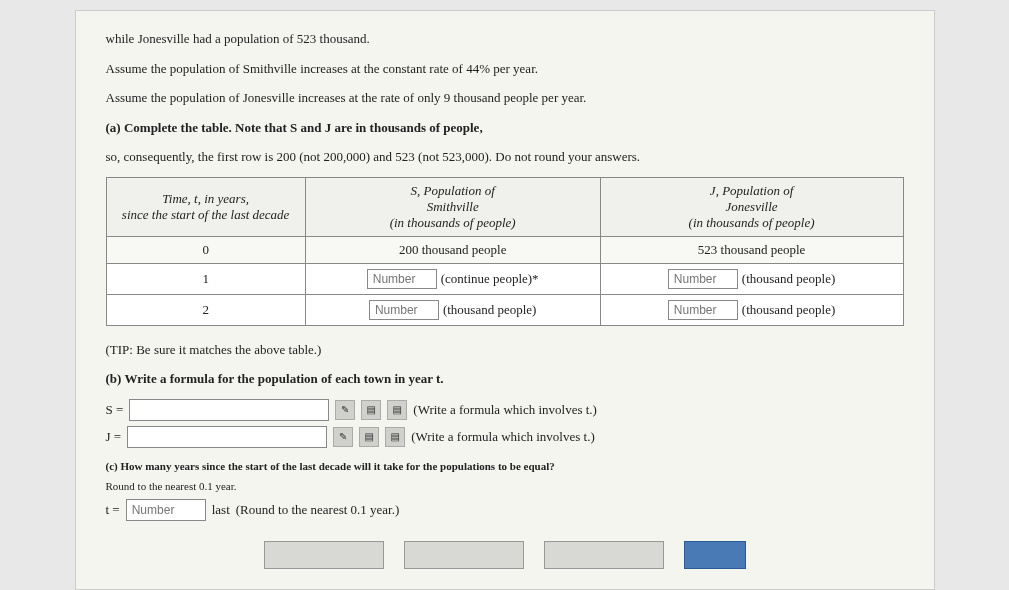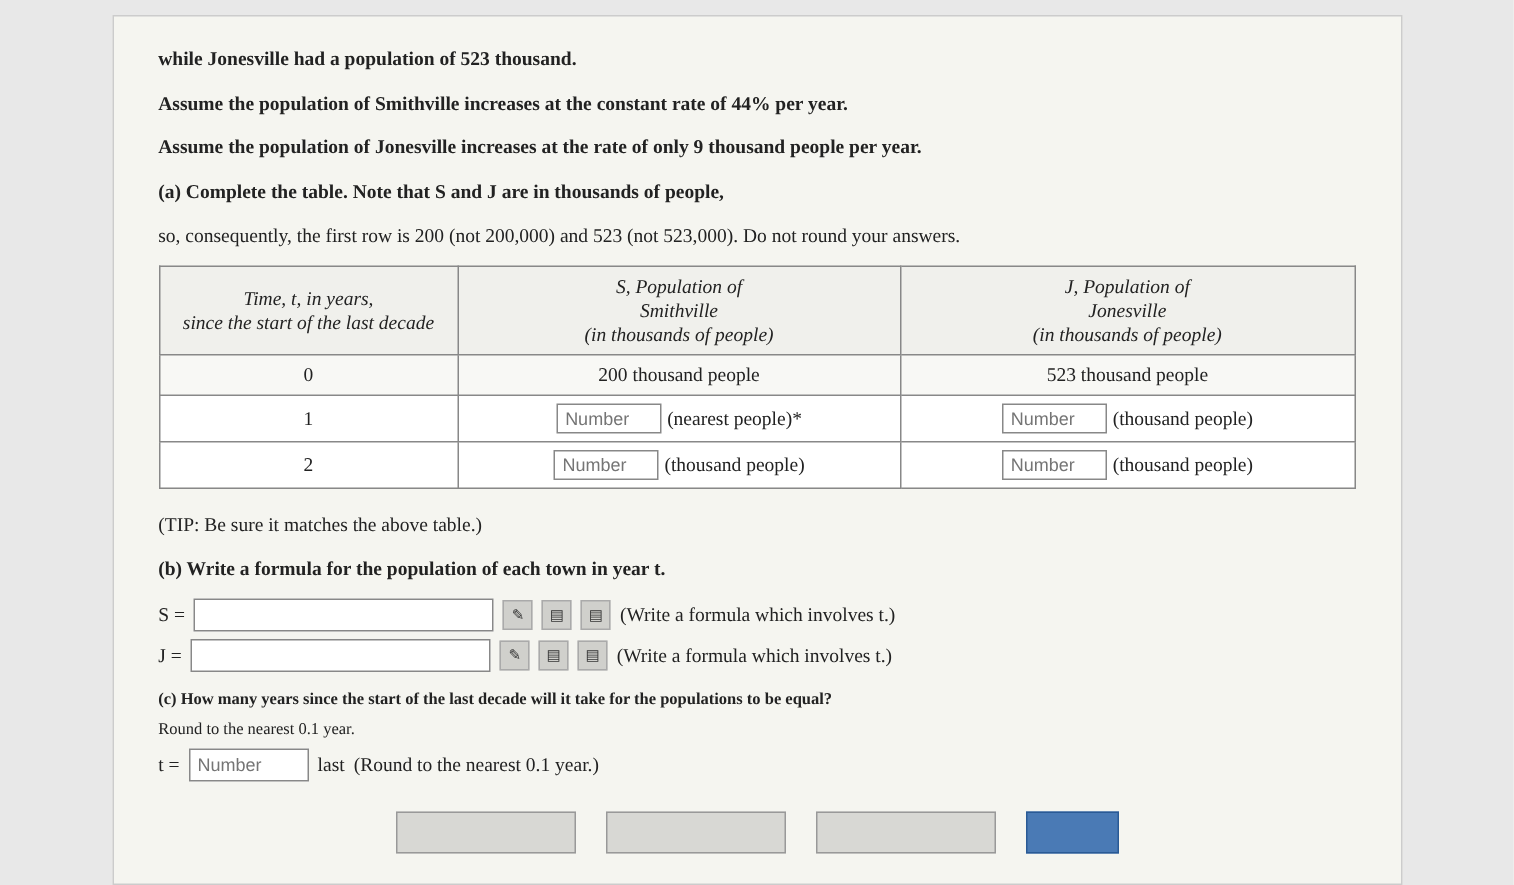--- a/index.html
+++ b/index.html
@@ -18,21 +18,20 @@
       background: #f5f5f0;
       width: 860px;
       min-height: 570px;
       padding: 18px 30px 20px 30px;
       border: 1px solid #ccc;
     }
     .intro-text {
       font-size: 13px;
       margin-bottom: 10px;
       line-height: 1.5;
-      font-weight: bold;
     }
     .sub-text {
       font-size: 13px;
       margin-bottom: 10px;
       line-height: 1.5;
     }
     
     .population-table {
       width: 100%;
       border-collapse: collapse;
@@ -188,21 +187,21 @@
         <td>0</td>
         <td>200 thousand people</td>
         <td>523 thousand people</td>
       </tr>
 
       <tr>
         <td>1</td>
         <td>
           <div class="cell-flex">
             <input class="inner-input" type="text" placeholder="Number" style="">
-            <span>(nearest people)*</span>
+            <span>(continue people)*</span>
           </div>
         </td>
         <td>
           <div class="cell-flex">
             <input class="inner-input" type="text" placeholder="Number" style="">
             <span>(thousand people)</span>
           </div>
         </td>
       </tr>
 

